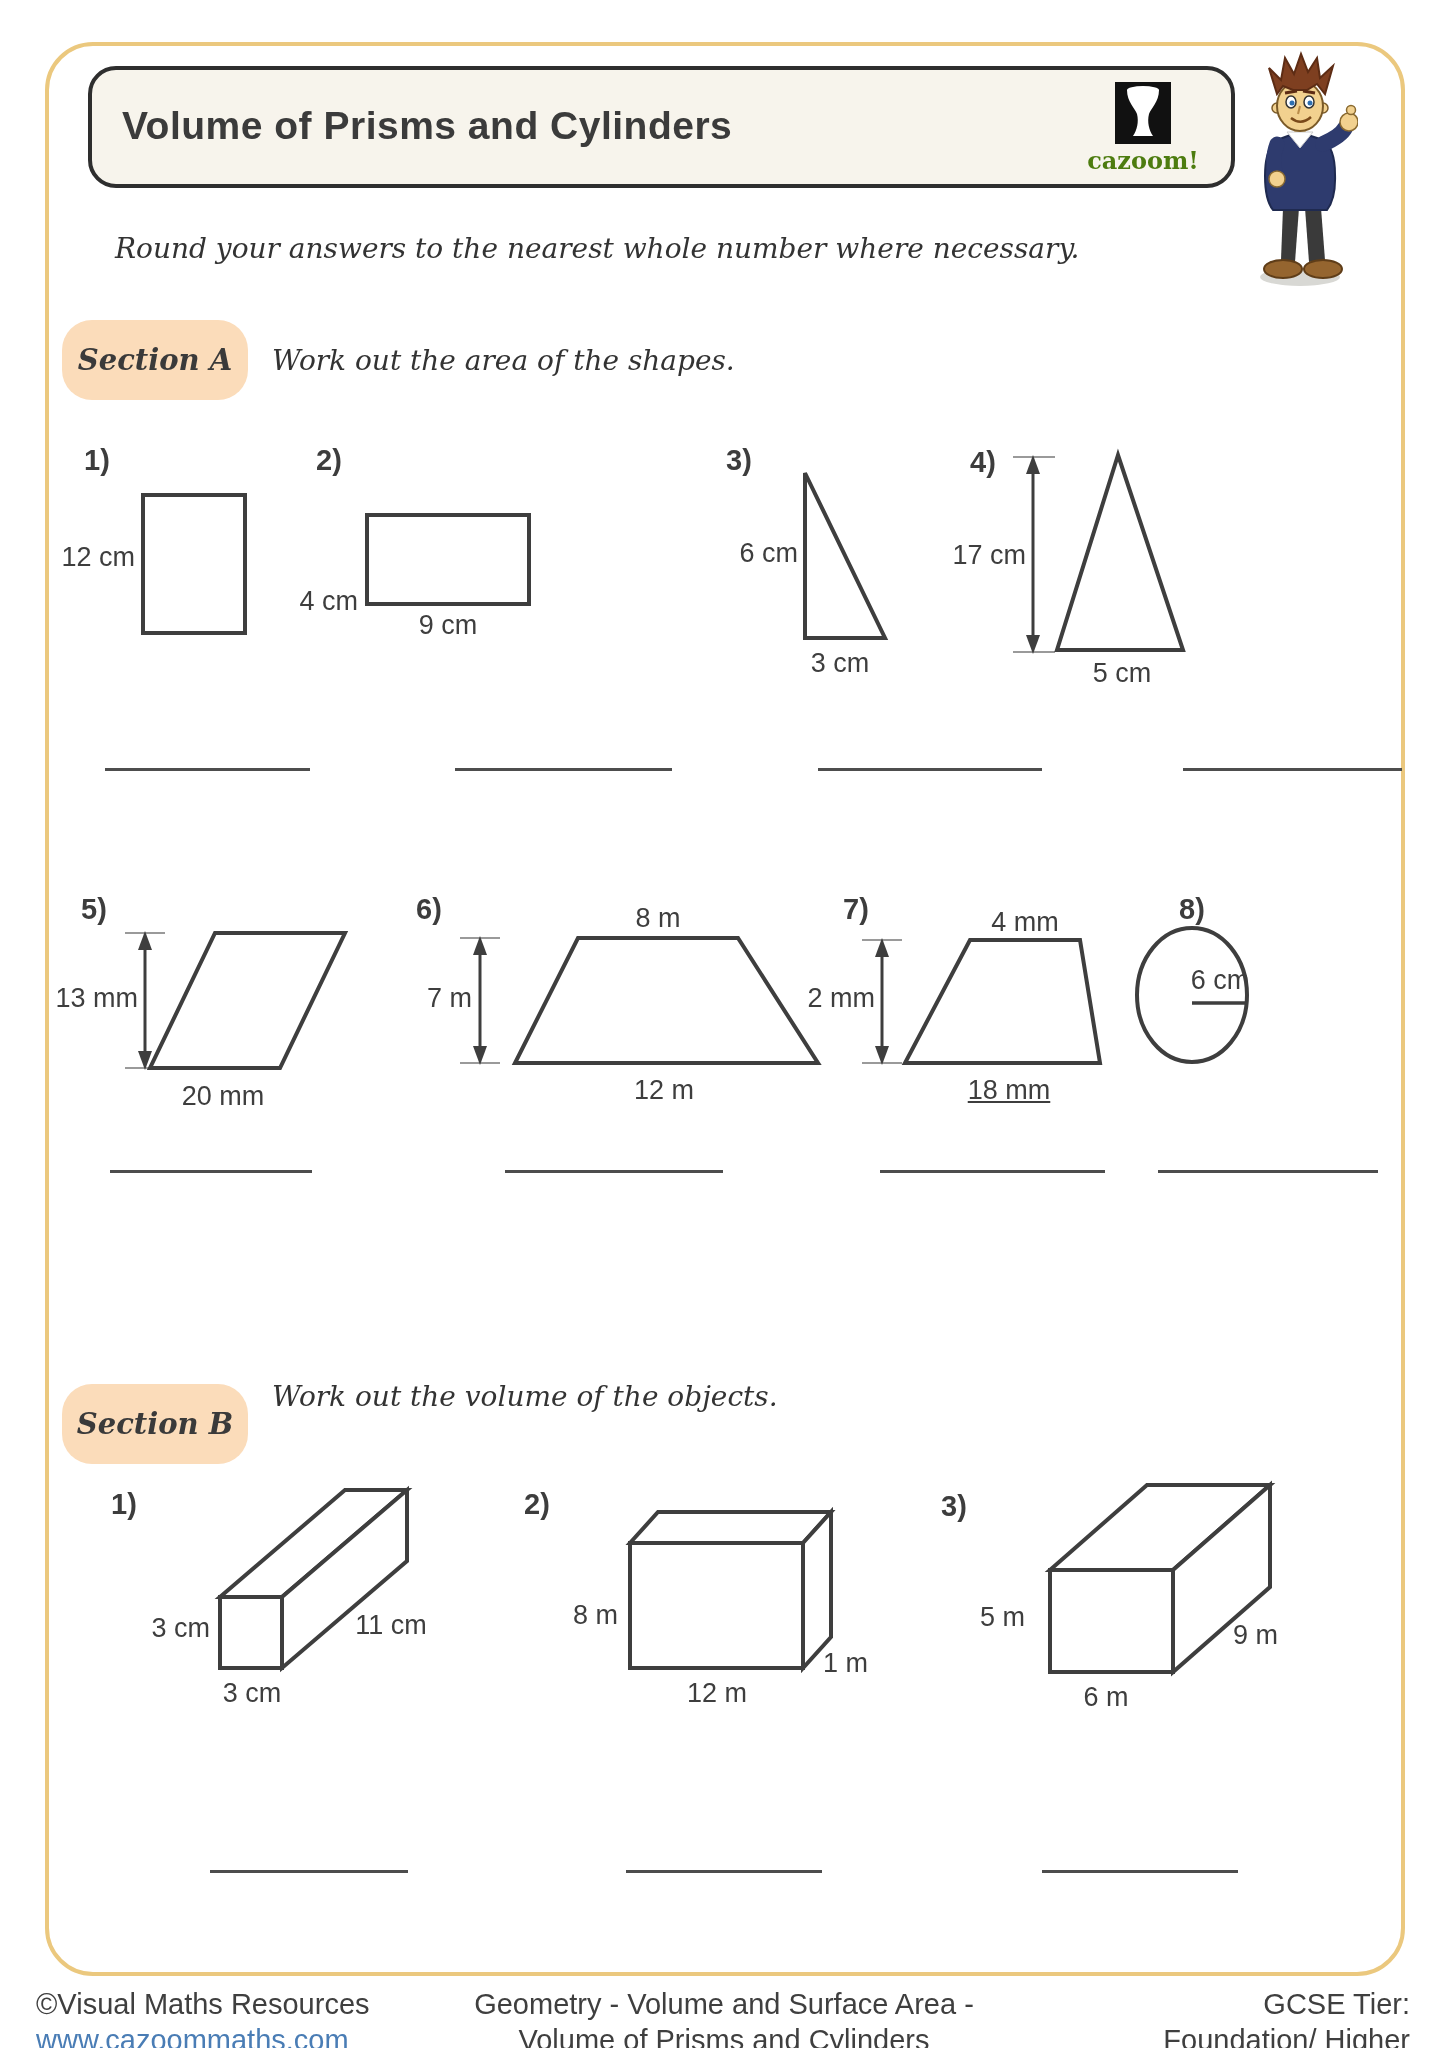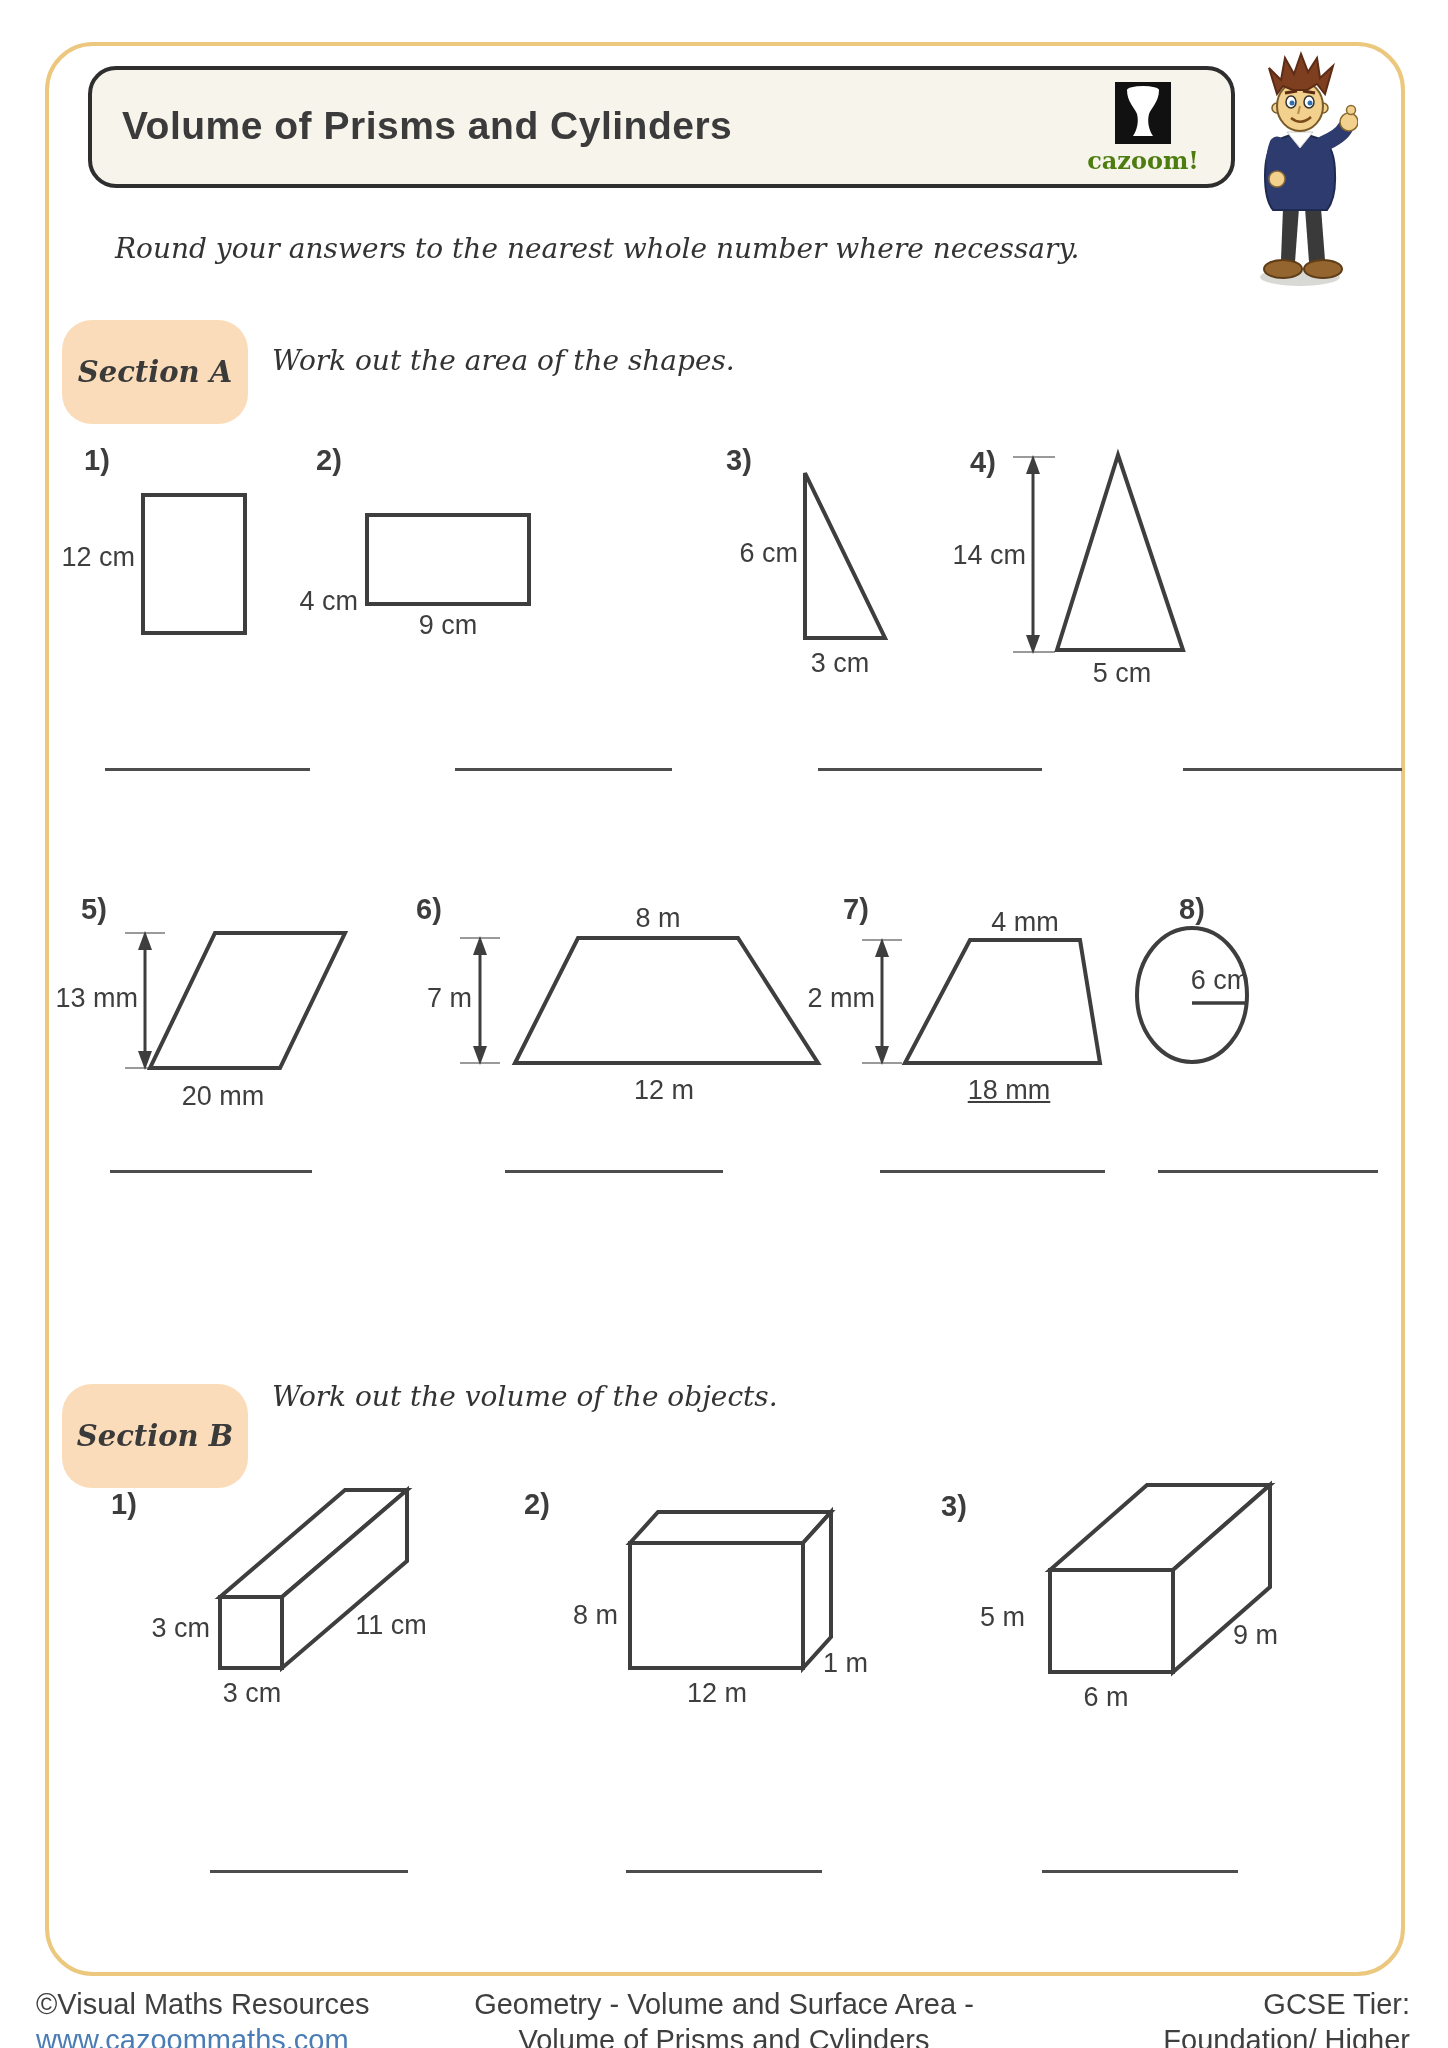--- a/index.html
+++ b/index.html
@@ -22,21 +22,21 @@
   }
   .logo { position:absolute; right:28px; top:12px; width:120px; height:96px; text-align:center; }
   .logo-square { display:block; margin:0 auto; }
   .logo-text { display:block; margin-top:2px; font-family:"DejaVu Serif", serif; font-weight:bold; font-size:24px; color:#4d7c0f; }
   .mascot { position:absolute; left:1243px; top:48px; width:115px; height:240px; }
   .instr {
     position:absolute; left:115px; top:232px; font-family:"DejaVu Serif", serif;
     font-style:italic; font-size:28px; color:#333;
   }
   .pill {
-    position:absolute; left:62px; width:186px; height:104px; background:#FBDCBA;
+    position:absolute; left:62px; width:186px; height:80px; background:#FBDCBA;
     border-radius:30px; display:flex; align-items:center; justify-content:center;
     font-family:"DejaVu Serif", serif; font-style:italic; font-weight:bold; font-size:29px; color:#3a3a3a;
   }
   .task {
     position:absolute; left:272px; font-family:"DejaVu Serif", serif; font-style:italic;
     font-size:28px; color:#333;
   }
   .q { position:absolute; }
   .qnum { position:absolute; font-size:29px; font-weight:bold; color:#3d3d3d; white-space:nowrap; }
   .geo { position:absolute; left:0; top:0; }
@@ -135,21 +135,21 @@
   <div class="q" style="left:950px; top:438px; width:290px; height:260px;">
     <div class="qnum" style="left:20px; top:8px;">4)</div>
     <svg class="geo" width="290" height="260">
       <line class="tick" x1="63" y1="19" x2="105" y2="19"></line>
       <line class="tick" x1="63" y1="214" x2="105" y2="214"></line>
       <line class="arrow-line" x1="83" y1="32" x2="83" y2="201"></line>
       <polygon class="arrow-head" points="83,17 76,36 90,36"></polygon>
       <polygon class="arrow-head" points="83,216 76,197 90,197"></polygon>
       <polygon points="168,17 107,212 233,212"></polygon>
     </svg>
-    <div class="dim dim-r" style="right:214px; top:102px;">14 cm</div>
+    <div class="dim dim-r" style="right:214px; top:102px;">17 cm</div>
     <div class="dim dim-c" style="left:172px; top:220px;">5 cm</div>
   </div>
 
   <div class="ansline" style="left:105px; top:768px; width:205px;"></div>
   <div class="ansline" style="left:455px; top:768px; width:217px;"></div>
   <div class="ansline" style="left:818px; top:768px; width:224px;"></div>
   <div class="ansline" style="left:1183px; top:768px; width:219px;"></div>
 
   <div class="q" style="left:58px; top:885px; width:310px; height:235px;">
     <div class="qnum" style="left:23px; top:8px;">5)</div>

